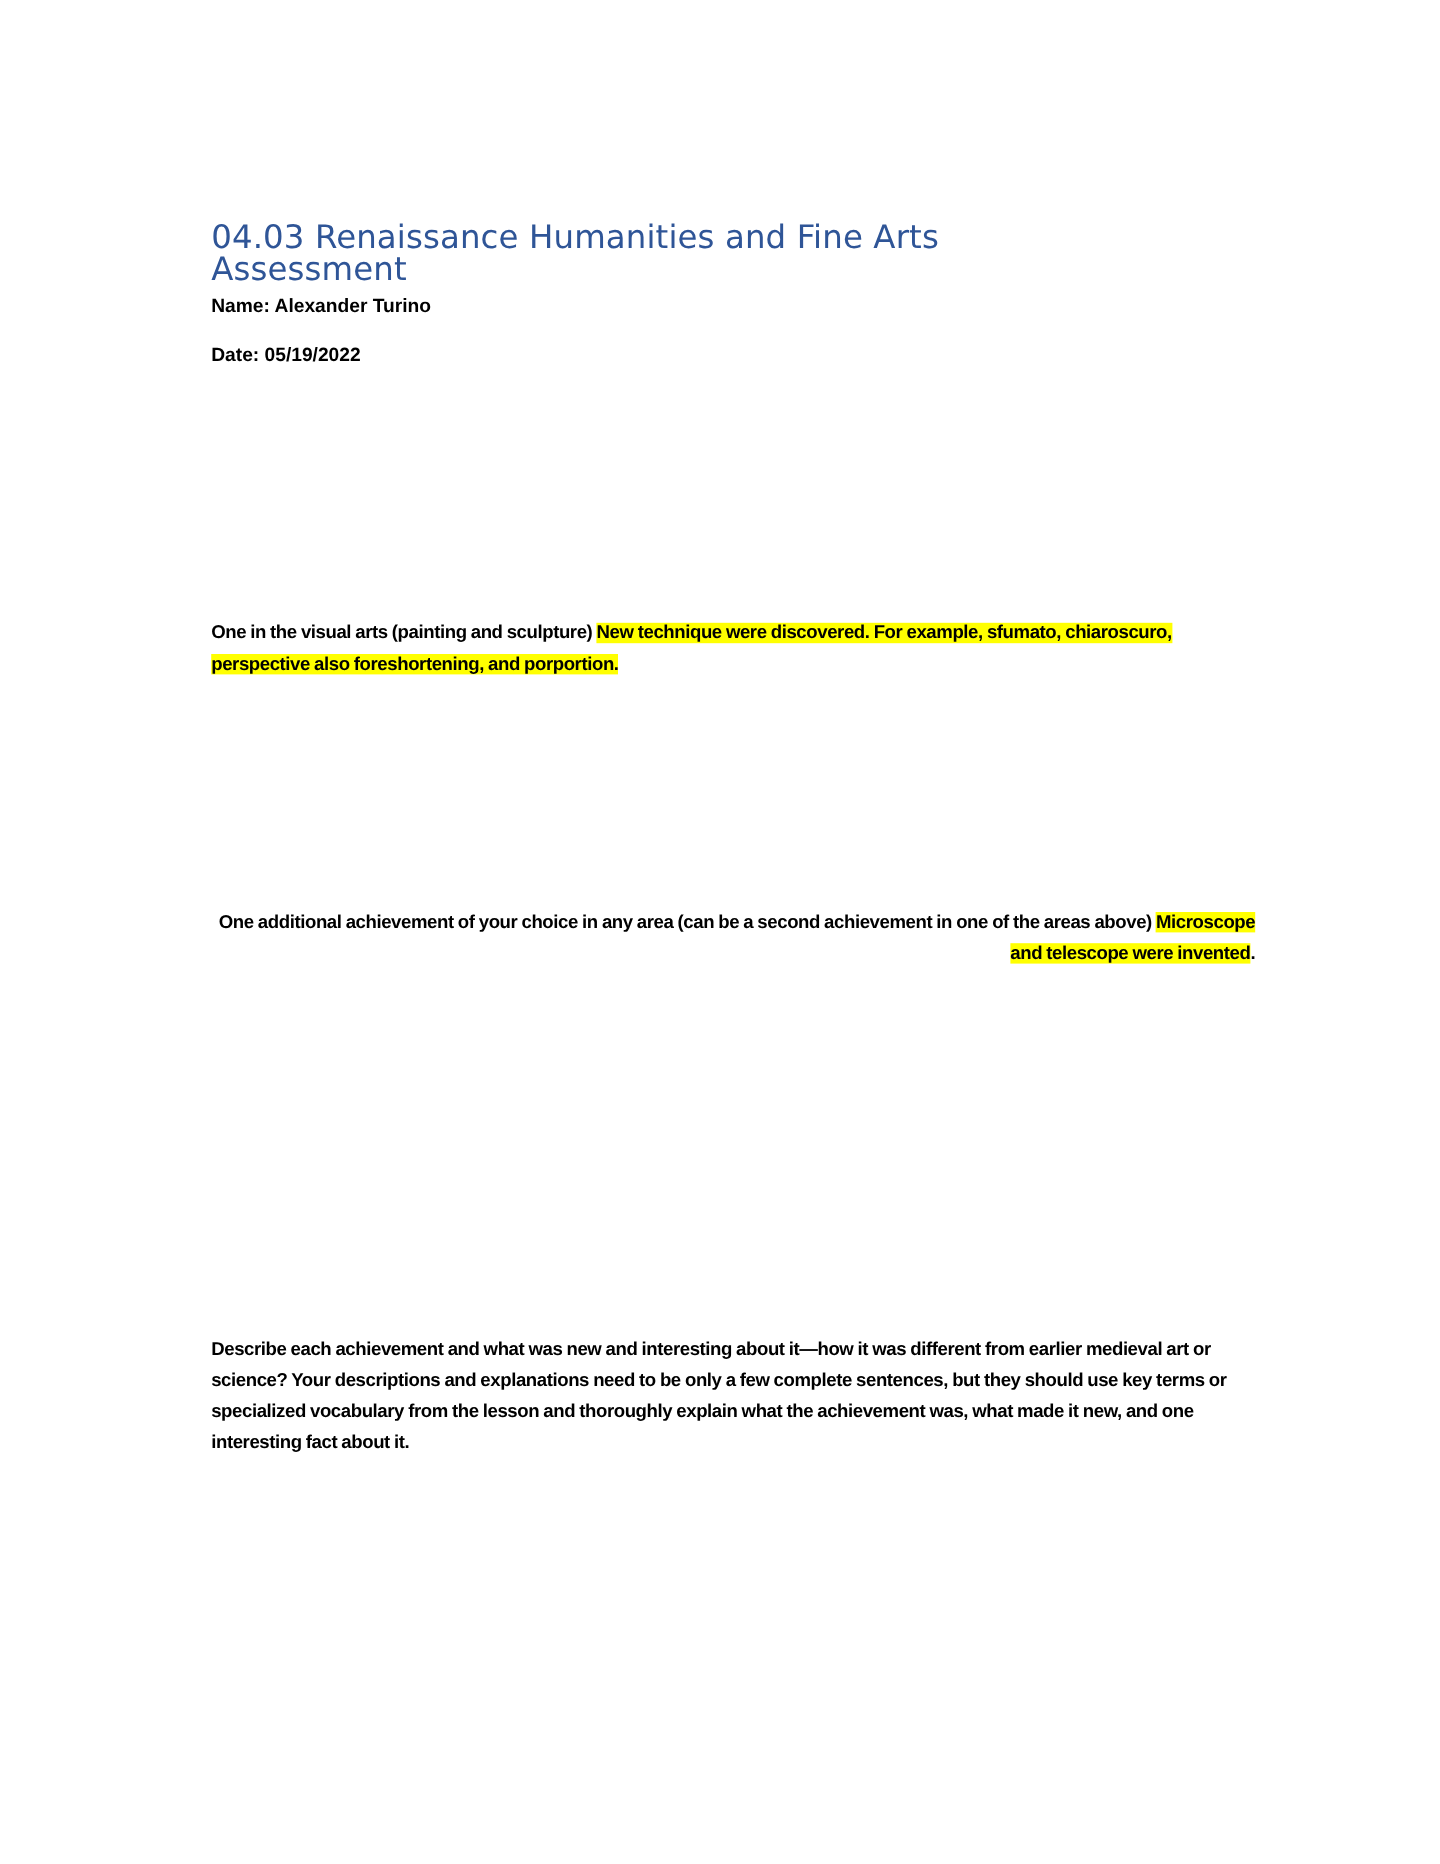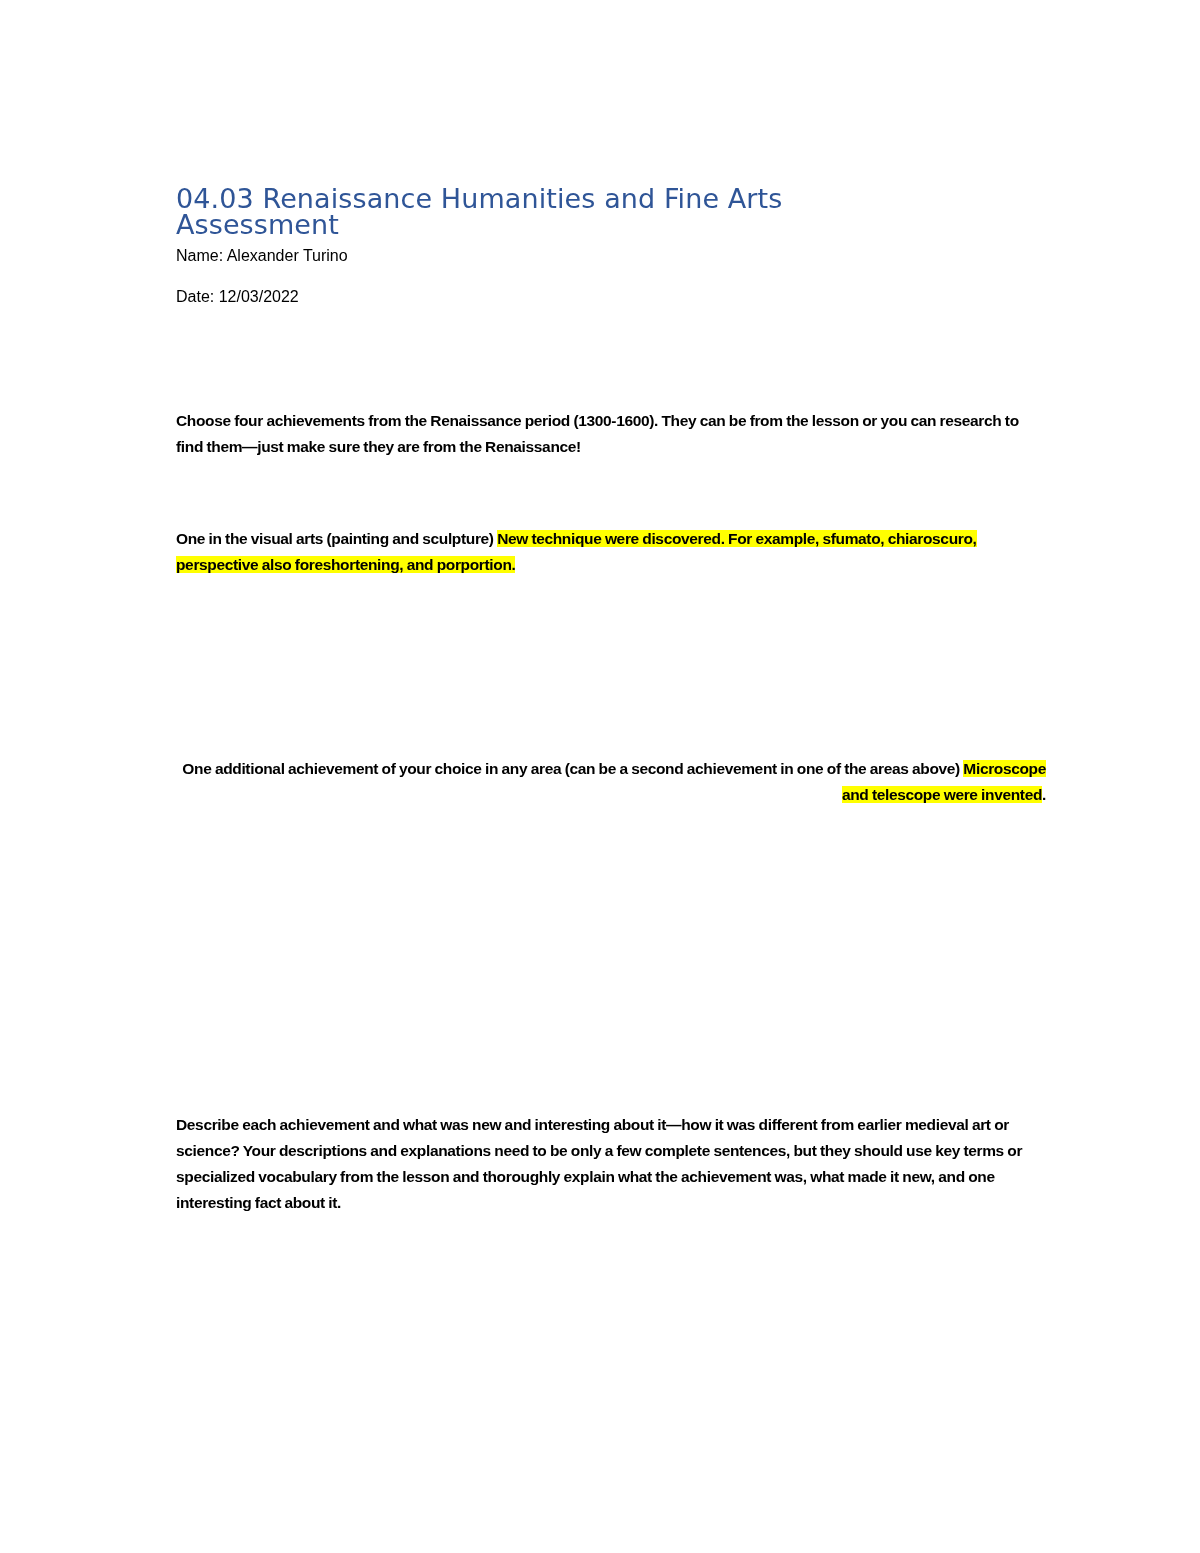--- a/index.html
+++ b/index.html
@@ -33,21 +33,21 @@
       color: #2f5597;
       font-weight: normal;
       margin: 0;
       letter-spacing: 0.1px;
     }
     .meta {
       position: absolute;
       left: 176px;
       font-family: "Liberation Sans Narrow", "Liberation Sans", sans-serif;
       font-size: 16px;
-      font-weight: normal;
+      font-weight: bold;
       line-height: 20px;
       margin: 0;
       transform-origin: left top;
     }
     .para {
       position: absolute;
       left: 176px;
       width: 870px;
       font-family: "Liberation Sans", sans-serif;
       font-size: 15.5px;
@@ -56,37 +56,36 @@
       margin: 0;
       letter-spacing: -0.35px;
       word-spacing: -0.5px;
     }
     .hl {
       background: #ffff00;
     }
     .meta-name { top: 246px; }
     .meta-date { top: 287px; }
     .intro { top: 408px; }
-    .item-visual { top: 526px; }
+    .item-visual { top: 515px; }
     .item-literature { top: 582px; }
     .item-science { top: 648px; }
     .item-additional { top: 756px; text-align: right; }
     .describe { top: 1112px; }
   </style>
 </head>
 <body>
 
 <div class="page">
 
   <h1 class="title">04.03 Renaissance Humanities and Fine Arts Assessment</h1>
 
   <p class="meta meta-name">Name: Alexander Turino</p>
-  <p class="meta meta-date">Date: 12/03/2022</p>
+  <p class="meta meta-date">Date: 05/19/2022</p>
 
-  <p class="para intro">Choose four achievements from the Renaissance period (1300-1600). They can be from the lesson or you can research to find them—just make sure they are from the Renaissance!</p>
 
   <p class="para item-visual"><span>One in the visual arts (painting and sculpture)</span> <span class="hl">New technique were discovered. For example, sfumato, chiaroscuro, perspective also foreshortening, and porportion.</span><span></span></p>
 
 
 
   <p class="para item-additional"><span>One additional achievement of your choice in any area (can be a second achievement in one of the areas above)   </span><span class="hl">Microscope and telescope were invented</span><span>.</span></p>
 
   <p class="para describe">Describe each achievement and what was new and interesting about it—how it was different from earlier medieval art or science? Your descriptions and explanations need to be only a few complete sentences, but they should use key terms or specialized vocabulary from the lesson and thoroughly explain what the achievement was, what made it new, and one interesting fact about it.</p>
 
 </div>

